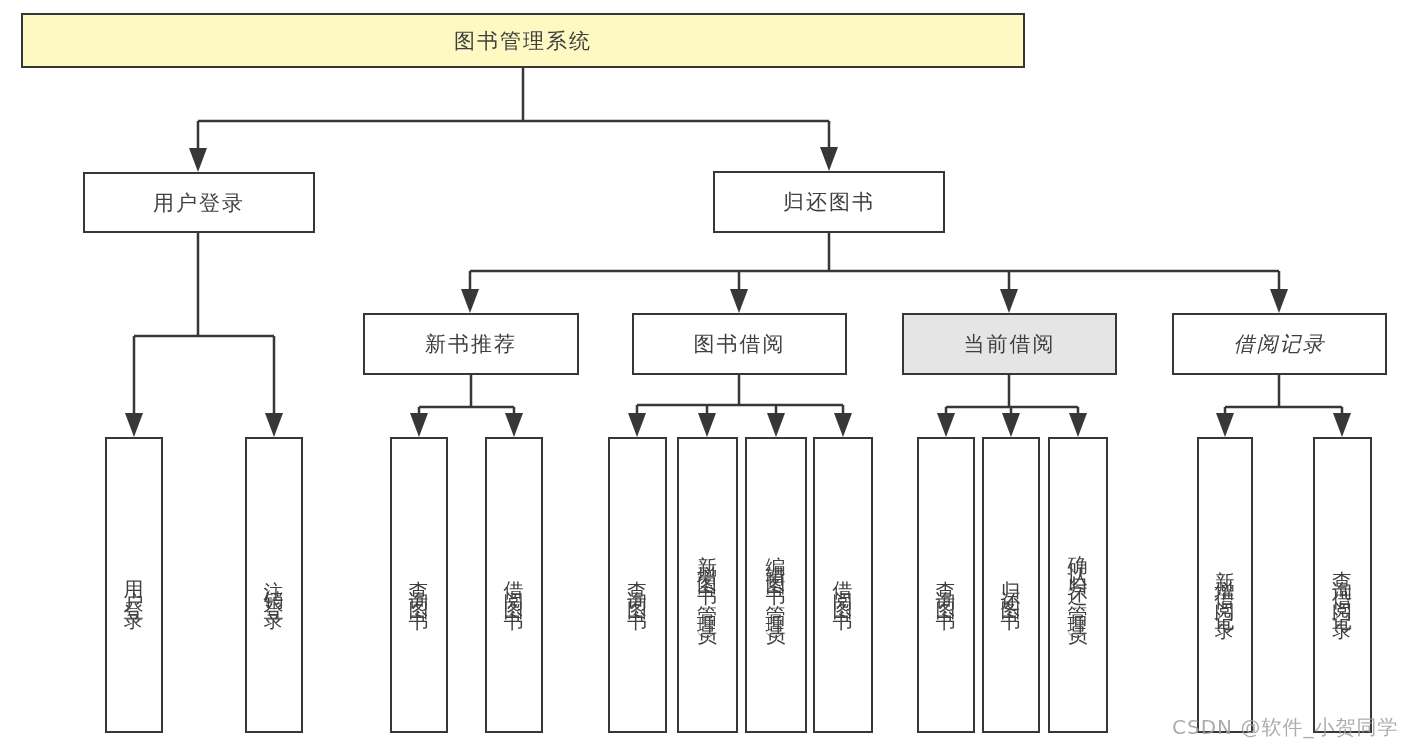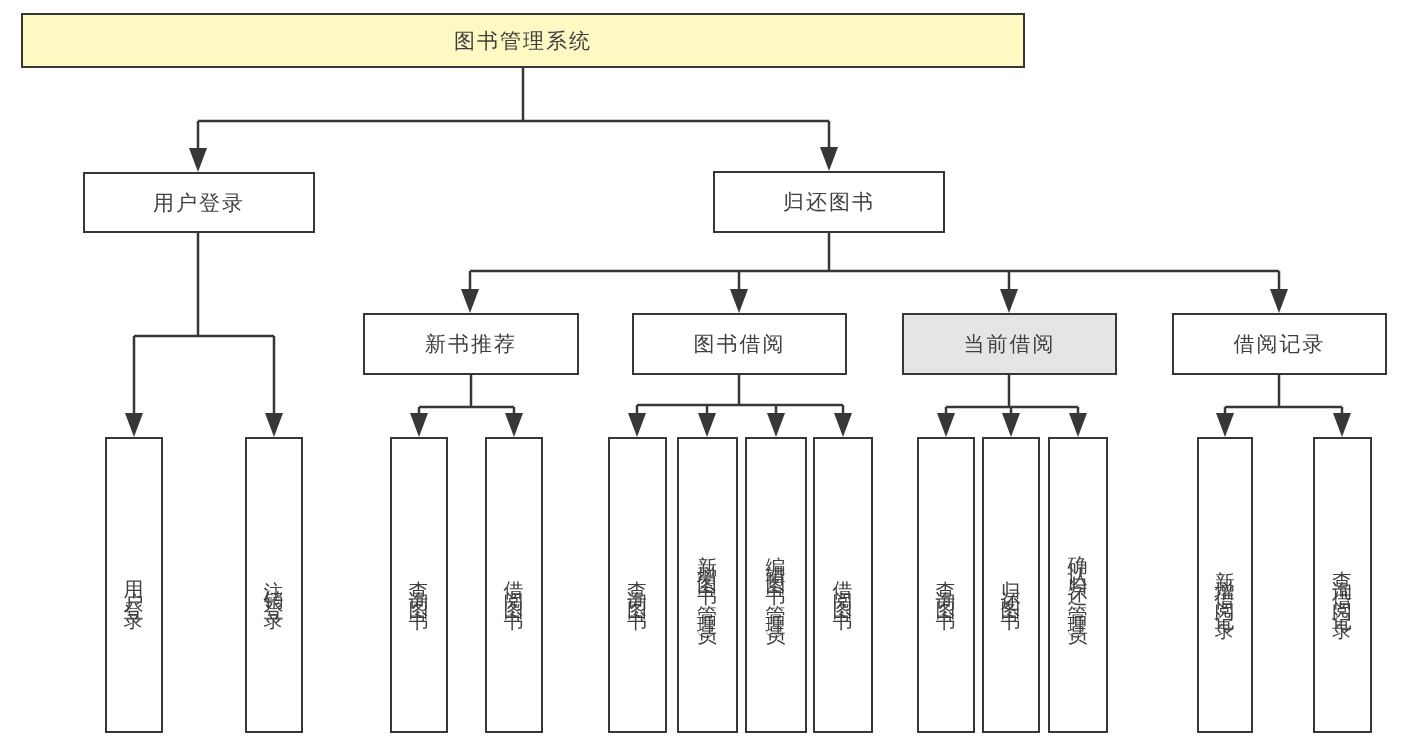--- a/index.html
+++ b/index.html
@@ -113,21 +113,21 @@
       </div>
       <div class="node horizontal" style="left: 363px; top: 313px; width: 216px; height: 62px; border-color: rgb(55, 55, 55); background: rgb(255, 255, 255);">
         <span class="lbl" style="color: rgb(63, 63, 63);">新书推荐</span>
       </div>
       <div class="node horizontal" style="left: 632px; top: 313px; width: 215px; height: 62px; border-color: rgb(55, 55, 55); background: rgb(255, 255, 255);">
         <span class="lbl" style="color: rgb(63, 63, 63);">图书借阅</span>
       </div>
       <div class="node horizontal" style="left: 902px; top: 313px; width: 215px; height: 62px; border-color: rgb(55, 55, 55); background: #e5e5e5;">
         <span class="lbl" style="color: rgb(63, 63, 63);">当前借阅</span>
       </div>
-      <div class="node horizontal" style="left: 1172px; top: 313px; width: 215px; height: 62px; border-color: rgb(55, 55, 55); background: rgb(255, 255, 255);">
+      <div class="node horizontal" style="left: 1172px; top: 313px; width: 215px; height: 62px; border-color: rgb(55, 55, 55); background: rgb(255, 255, 255); font-style: italic;">
         <span class="lbl" style="color: rgb(63, 63, 63);">借阅记录</span>
       </div>
       <div class="node vertical" style="left: 105px; top: 437px; width: 58px; height: 296px; border-color: rgb(55, 55, 55); background: rgb(255, 255, 255);">
         <span class="lbl" style="color: rgb(63, 63, 63);">用户登录</span>
       </div>
       <div class="node vertical" style="left: 245px; top: 437px; width: 58px; height: 296px; border-color: rgb(55, 55, 55); background: rgb(255, 255, 255);">
         <span class="lbl" style="color: rgb(63, 63, 63);">注销登录</span>
       </div>
       <div class="node vertical" style="left: 390px; top: 437px; width: 58px; height: 296px; border-color: rgb(55, 55, 55); background: rgb(255, 255, 255);">
         <span class="lbl" style="color: rgb(63, 63, 63);">查询图书</span>
@@ -156,13 +156,14 @@
       <div class="node vertical" style="left: 1048px; top: 437px; width: 60px; height: 296px; border-color: rgb(55, 55, 55); background: rgb(255, 255, 255);">
         <span class="lbl" style="color: rgb(63, 63, 63);">确认归还（管理员）</span>
       </div>
       <div class="node vertical" style="left: 1197px; top: 437px; width: 56px; height: 296px; border-color: rgb(55, 55, 55); background: rgb(255, 255, 255);">
         <span class="lbl" style="color: rgb(63, 63, 63);">新增借阅记录</span>
       </div>
       <div class="node vertical" style="left: 1313px; top: 437px; width: 59px; height: 296px; border-color: rgb(55, 55, 55); background: rgb(255, 255, 255);">
         <span class="lbl" style="color: rgb(63, 63, 63);">查询借阅记录</span>
       </div>
     </div>
+  <div id="watermark" style="color: rgb(158, 158, 158); opacity: 0.85;">CSDN @软件_小贺同学</div>
 </div>
 
 </body></html>

